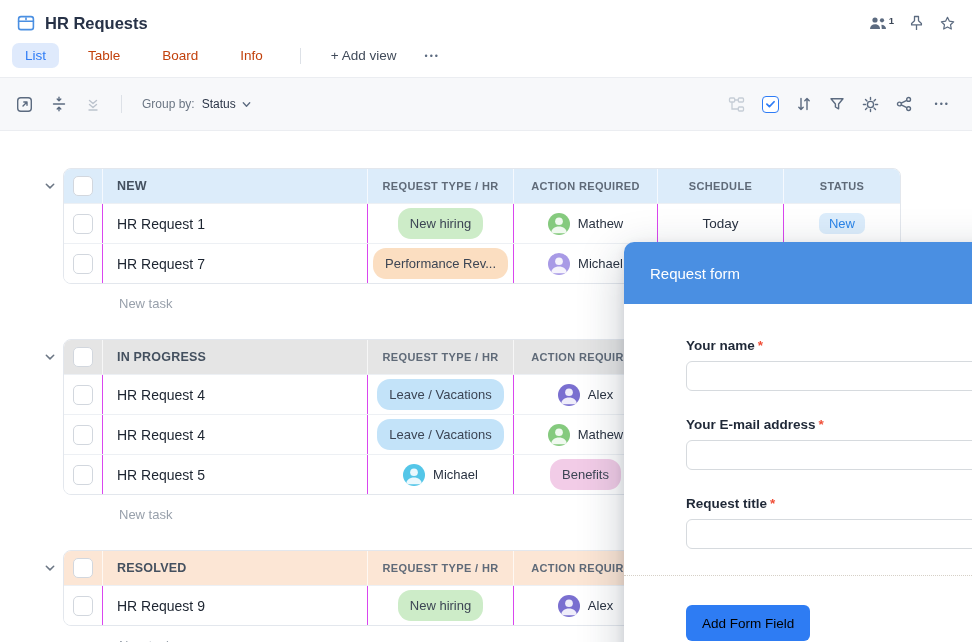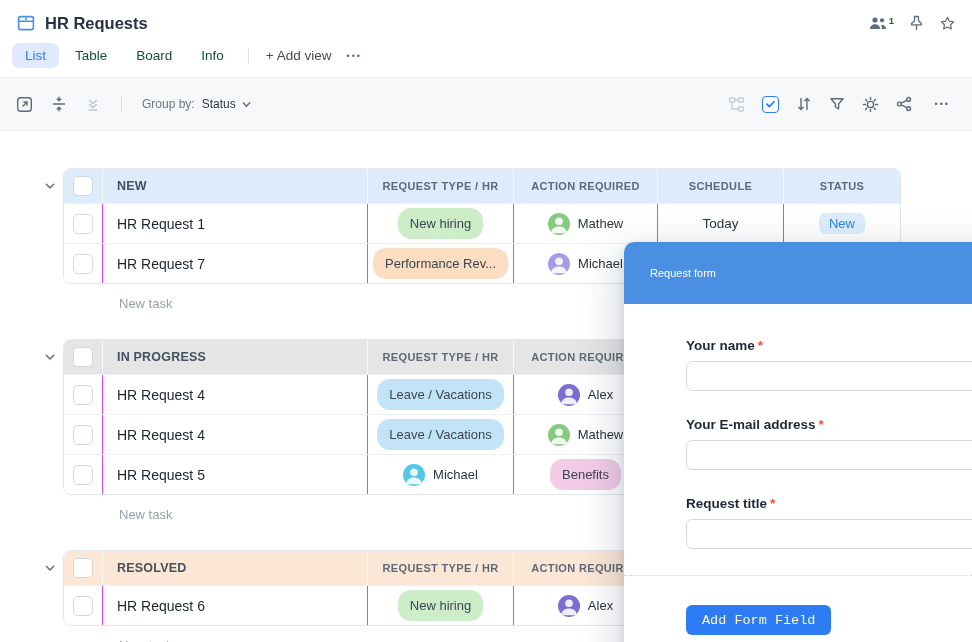--- a/index.html
+++ b/index.html
@@ -12,22 +12,22 @@
 
   
   .app-header{display:flex;align-items:center;justify-content:space-between;padding:11px 16px 5px 16px;height:24px;}
   .app-header-left{display:flex;align-items:center;gap:9px;}
   .page-title{font-size:16.5px;font-weight:700;color:#273247;}
   .app-header-right{display:flex;align-items:center;gap:15px;color:#5c6b80;}
   .collab{position:relative;display:flex;align-items:flex-start;}
   .collab sup{font-size:9.5px;font-weight:700;color:#3c4758;margin-left:1px;line-height:1;}
 
   
-  .tabs{display:flex;align-items:center;padding:3px 12px 9px 12px;gap:3px;}
-  .tab{padding:5px 13px;border-radius:7px;font-size:13.5px;color:#14532d;cursor:default;}
+  .tabs{display:flex;align-items:center;padding:3px 12px 9px 12px;gap:16px;}
+  .tab{padding:5px 13px;border-radius:7px;font-size:13.5px;color:#c2410c;cursor:default;}
   .tab.active{background:#dfeafc;color:var(--accent);font-weight:500;}
   .tabs-divider{width:1px;height:16px;background:#dde1e7;margin:0 8px;}
   .add-view{font-size:13.5px;color:#414b5a;padding:5px 6px;}
   .dots{font-size:9px;letter-spacing:2px;color:#5c6b80;padding:5px 6px;}
 
   
   .toolbar{height:54px;background:#f7f8fa;border-top:1px solid #ebedf1;border-bottom:1px solid #ebedf1;
     display:flex;align-items:center;padding:0 16px;box-sizing:border-box;}
   .tb-left{display:flex;align-items:center;gap:18px;}
   .tb-divider{width:1px;height:18px;background:#dde1e7;margin:0 2px;}
@@ -59,30 +59,30 @@
   .status-pill{display:inline-block;padding:3px 10px;border-radius:7px;font-size:13px;font-weight:500;white-space:nowrap;}
   .avatar{width:22px;height:22px;border-radius:50%;overflow:hidden;flex:0 0 auto;display:flex;align-items:flex-end;justify-content:center;}
   .assignee-name{margin-left:8px;font-size:13px;color:#2a3342;}
   .sched{font-size:13.5px;color:#2a3342;}
   .new-task{margin:12px 0 28px 82px;font-size:13px;color:#98a0ab;}
 
   
   .modal{position:absolute;left:624px;top:242px;width:420px;height:540px;background:#fff;z-index:10;
     border-radius:10px 10px 0 0;box-shadow:0 14px 45px rgba(25,39,60,.25),0 3px 10px rgba(25,39,60,.10);}
   .modal-header{height:62px;border-radius:10px 10px 0 0;display:flex;align-items:center;padding-left:26px;box-sizing:border-box;}
-  .modal-title{color:#fff;font-size:11px;}
+  .modal-title{color:#fff;font-size:15px;}
   .modal-body{padding:34px 40px 0 62px;}
   .field{margin-bottom:26px;}
   .f-label{display:block;font-size:13.5px;font-weight:700;color:#1f2837;}
   .f-req{margin-left:3px;font-weight:700;}
   .f-input{display:block;margin-top:8px;width:360px;height:30px;border:1px solid #d6dade;border-radius:6px;
     background:#fff;outline:none;font-family:"Liberation Sans",sans-serif;font-size:13px;padding:0 10px;box-sizing:border-box;}
   .form-divider{border:none;border-top:1px dotted #d6d0c7;margin:16px 0 0 -62px;width:420px;}
-  .add-field-btn{margin-top:29px;height:30px;padding:0 16px;border:none;border-radius:6px;color:#fef9c3;
-    font-family:Liberation Mono, monospace;font-size:13.5px;cursor:pointer;}
+  .add-field-btn{margin-top:29px;height:36px;padding:0 16px;border:none;border-radius:6px;color:#000000;
+    font-family:Liberation Sans, sans-serif;font-size:13.5px;cursor:pointer;}
 </style>
 </head>
 <body>
 
 <div class="app-header">
   <div class="app-header-left">
     <span style="display:flex;">
       <svg width="20" height="20" viewBox="0 0 20 20" fill="none" stroke="#4a8fe2" stroke-width="1.6" stroke-linecap="round">
         <rect x="2.6" y="3.6" width="14.8" height="13" rx="2.4"></rect>
         <line x1="2.6" y1="8.2" x2="17.4" y2="8.2"></line>
@@ -374,21 +374,21 @@
           <div class="cell col-h">REQUEST TYPE / HR</div>
           <div class="cell col-h">ACTION REQUIRED</div>
           <div class="cell col-h">SCHEDULE</div>
           <div class="cell col-h">STATUS</div>
         </div>
         <div class="rows">
   <div class="g-row">
     <div class="cell">
                 <span class="checkbox"></span>
               </div>
-    <div class="cell name-cell row-title">HR Request 6</div>
+    <div class="cell name-cell row-title">HR Request 9</div>
     <div class="cell">
                 <span class="pill type-pill" style="background: rgb(205, 236, 200);">New hiring</span>
               </div>
     <div class="cell">
       <span class="avatar" style="background: rgb(122, 111, 208);">
         <svg viewBox="0 0 24 24" width="22" height="22">
           <circle cx="12" cy="9" r="4.2" fill="rgba(255,255,255,.88)"></circle>
           <path d="M3.5 22c0-4.8 3.8-7.4 8.5-7.4s8.5 2.6 8.5 7.4z" fill="rgba(255,255,255,.88)"></path>
         </svg>
       </span>

